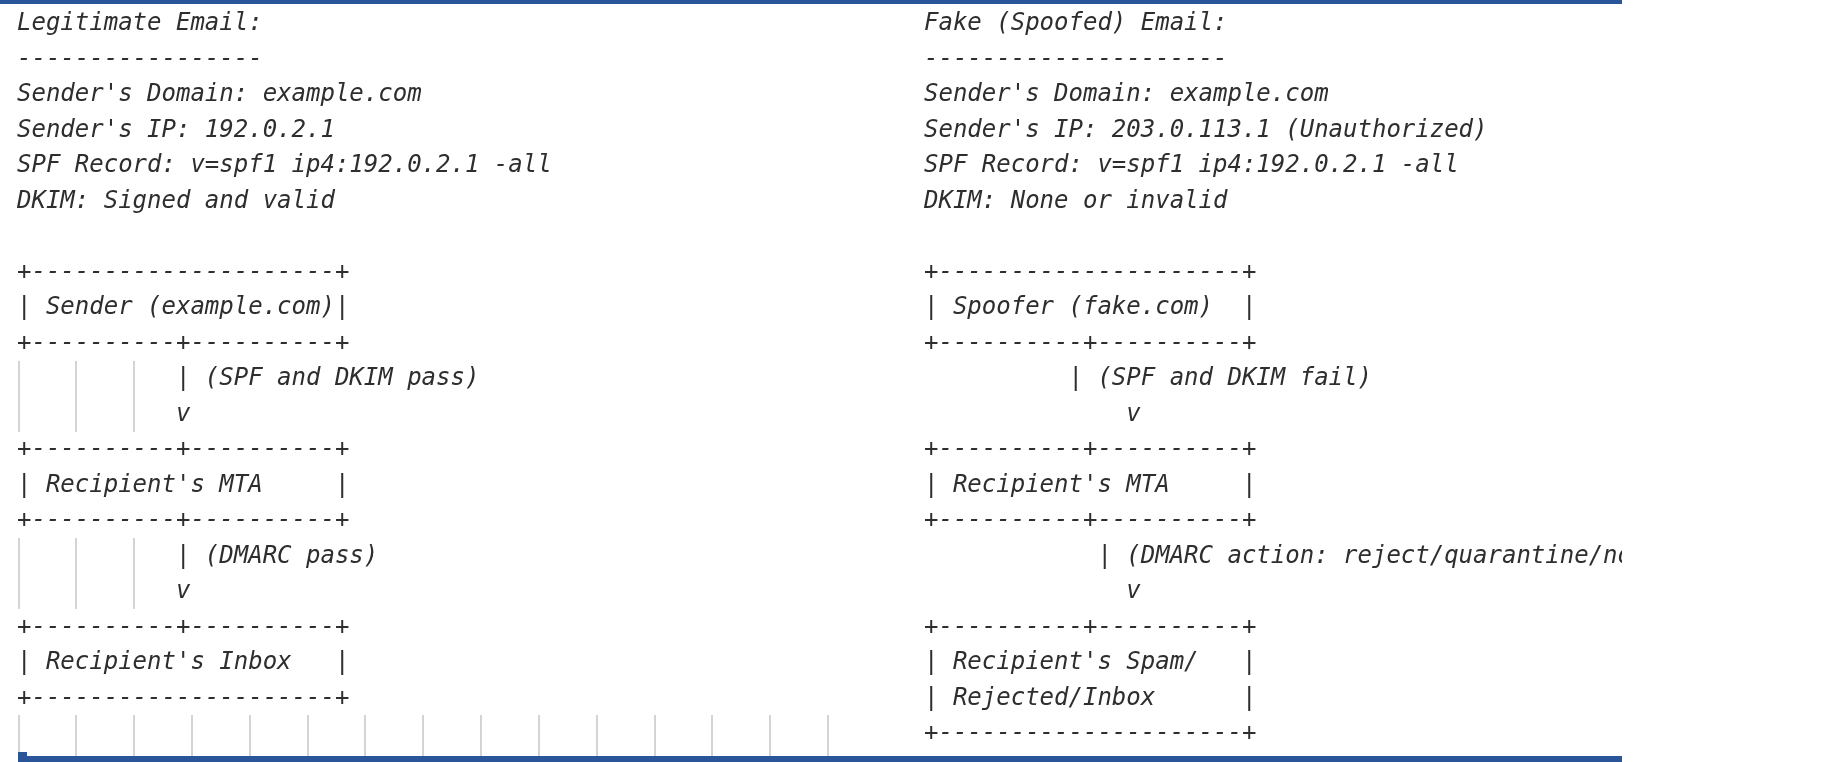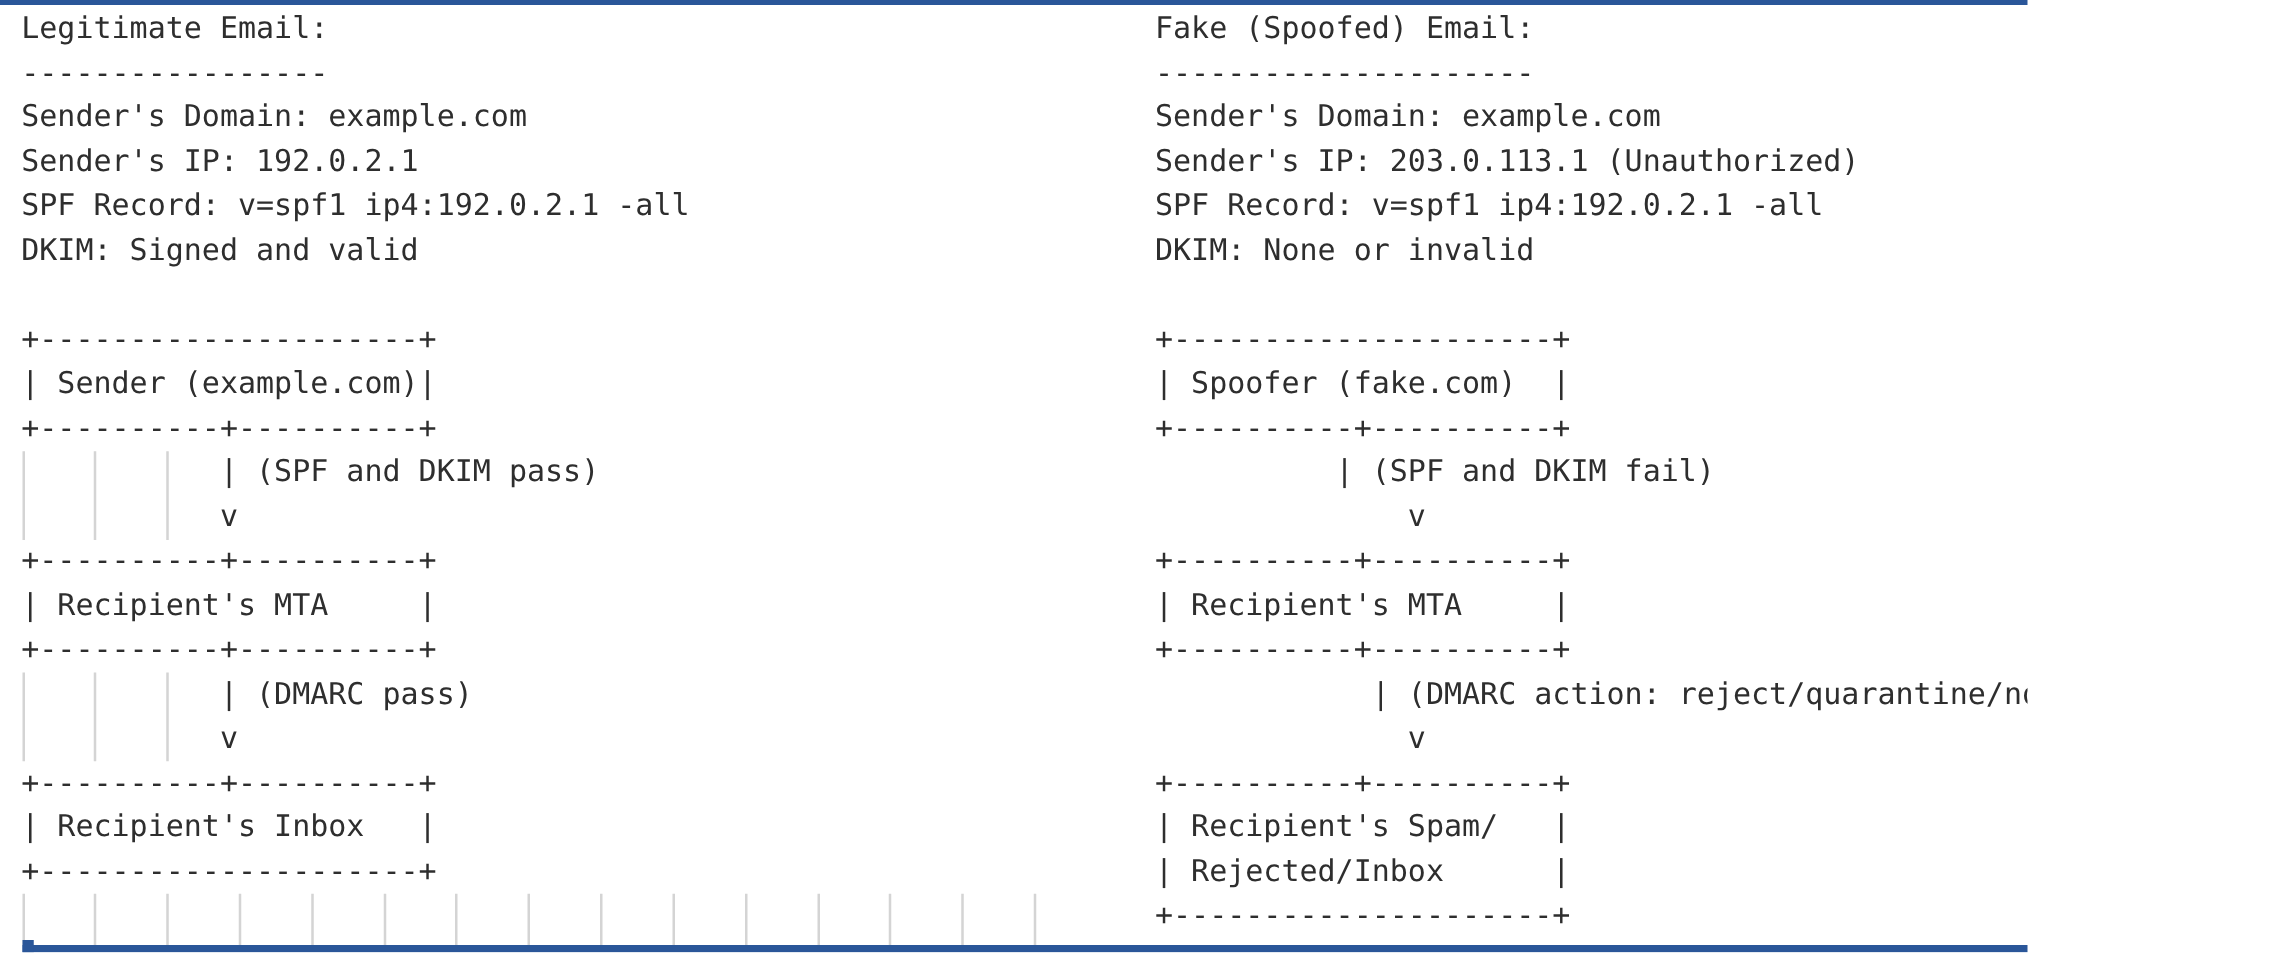--- a/index.html
+++ b/index.html
@@ -3,20 +3,21 @@
 <meta charset="utf-8">
 <style>
   html, body { margin: 0; padding: 0; background: #ffffff; }
   .screen {
     position: relative;
     width: 1622px;
     height: 762px;
     background: var(--bg, #ffffff);
     overflow: hidden;
     font-family: "DejaVu Sans Mono", "Liberation Mono", monospace;
+    font-style: italic;
   }
   .border-bar {
     position: absolute;
     background: var(--accent, #2a5699);
   }
   .border-bar.top { left: 0; top: 0; width: 1826px; height: 4px; }
   .border-bar.bottom { left: 18px; top: 756px; width: 1808px; height: 6px; }
   .border-bar.cap { left: 18px; top: 752px; width: 9px; height: 10px; }
   pre.text-col {
     position: absolute;

